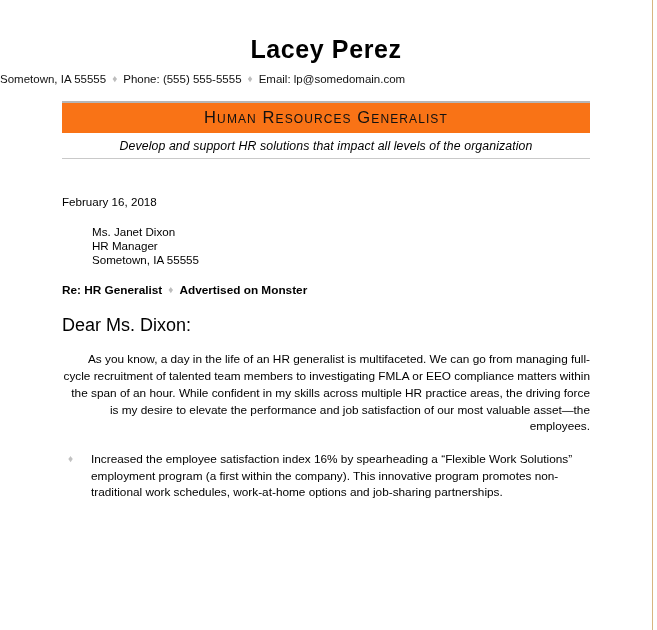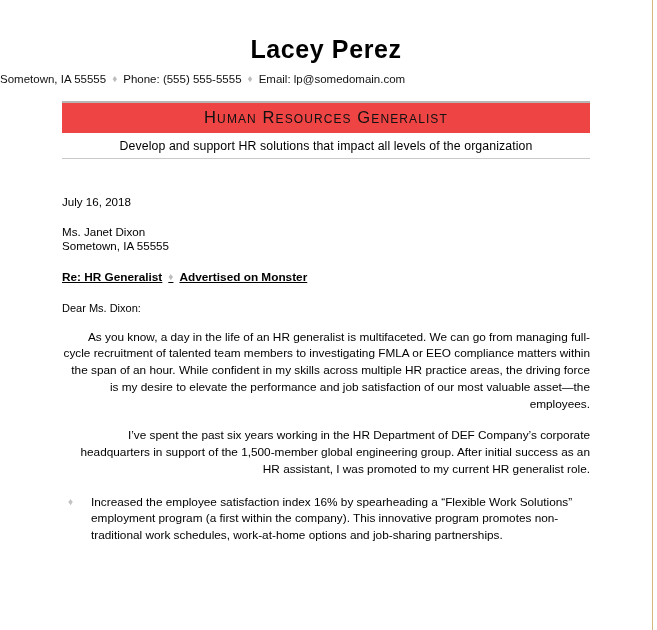--- a/index.html
+++ b/index.html
@@ -66,73 +66,74 @@
     font-size: 10px;
     position: relative;
     top: -1px;
   }
 
   .title-wrap {
     margin: 0 62px 0 62px;
     padding-top: 16px;
   }
   .title-band {
-    background: #ef4444;
+    background: #f97316;
     border-top: 2px solid #b6b6b6;
     text-align: center;
     padding: 5px 0 6px 0;
   }
   .title-band .t {
     font-size: 16.5px;
     font-variant: small-caps;
     letter-spacing: 1.1px;
     color: #111;
   }
   .tagline {
     text-align: center;
+    font-style: italic;
     font-size: 12.3px;
     padding: 6px 0 5px 0;
     border-bottom: 1px solid #c9c9c9;
     color: #000;
     letter-spacing: 0.1px;
   }
 
   
   .body-wrap {
     margin: 0 62px 0 62px;
   }
   .date {
     font-size: 11.6px;
     padding-top: 36px;
   }
   .addr {
     font-size: 11.6px;
     padding-top: 17px;
     line-height: 1.18;
+    margin-left: 30px;
   }
   .addr div { white-space: nowrap; }
 
   .reline {
     font-size: 11.8px;
     font-weight: bold;
     padding-top: 17px;
     white-space: nowrap;
-    text-decoration: underline;
   }
   .reline .sep {
     color: #bdbdbd;
     font-weight: normal;
     padding: 0 6px;
     font-size: 10px;
     position: relative;
     top: -1px;
   }
 
   .salutation {
-    font-size: 11px;
+    font-size: 18px;
     padding-top: 18px;
   }
 
   p.para {
     font-size: 11.8px;
     line-height: 1.42;
     margin: 0;
     padding-top: 15px;
     text-align: right;
   }
@@ -175,35 +176,35 @@
       <div class="title-wrap">
         <div class="title-band">
           <span class="t">Human Resources Generalist</span>
         </div>
         <div class="tagline">Develop and support HR solutions that impact all levels of the organization</div>
       </div>
     </div>
 
     <div class="body-wrap">
 
-      <div class="date">July 16, 2018</div>
+      <div class="date">February 16, 2018</div>
 
       <div class="addr">
         <div>Ms. Janet Dixon</div>
+        <div>HR Manager</div>
         <div>Sometown, IA 55555</div>
       </div>
 
       <div class="reline">
         <span>Re: HR Generalist</span><span class="sep">♦</span><span>Advertised on Monster</span>
       </div>
 
       <div class="salutation">Dear Ms. Dixon:</div>
 
       <p class="para">As you know, a day in the life of an HR generalist is multifaceted. We can go from managing full-cycle recruitment of talented team members to investigating FMLA or EEO compliance matters within the span of an hour. While confident in my skills across multiple HR practice areas, the driving force is my desire to elevate the performance and job satisfaction of our most valuable asset—the employees.</p>
-      <p class="para">I’ve spent the past six years working in the HR Department of DEF Company’s corporate headquarters in support of the 1,500-member global engineering group. After initial success as an HR assistant, I was promoted to my current HR generalist role.</p>
 
       <ul class="bullets">
         <li>
           <span class="dia">♦</span>
           <span>Increased the employee satisfaction index 16% by spearheading a “Flexible Work Solutions” employment program (a first within the company). This innovative program promotes non-traditional work schedules, work-at-home options and job-sharing partnerships.</span>
         </li>
 
       </ul>
 
     </div>

